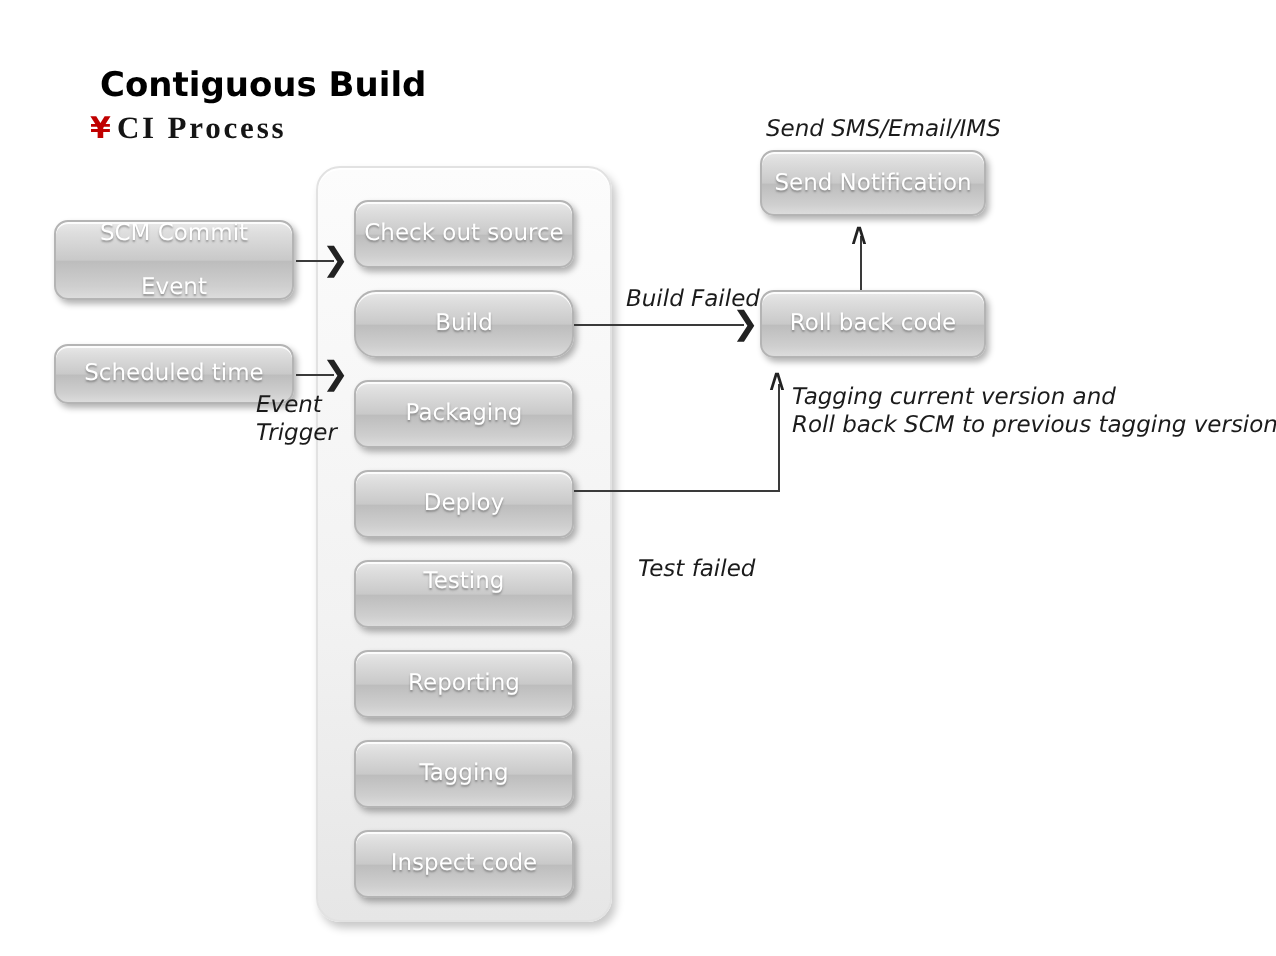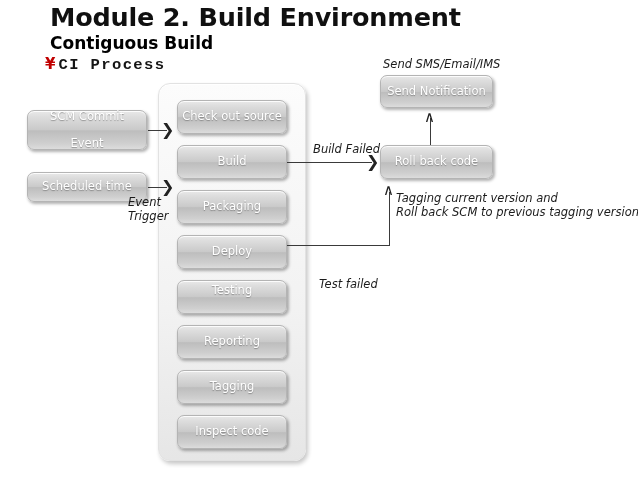--- a/index.html
+++ b/index.html
@@ -50,21 +50,21 @@
   }
   .bullet-mark {
     font-family: "DejaVu Sans", "Liberation Sans", sans-serif;
     font-size: 15px;
     font-weight: bold;
     color: #c00000;
     margin-right: 3px;
     line-height: 1;
   }
   .bullet-text {
-    font-family: Liberation Mono, monospace;
+    font-family: Liberation Serif, serif;
     font-size: 15.5px;
     font-weight: bold;
     color: #151515;
     letter-spacing: 1.4px;
   }
 
   
   .gbox {
     position: absolute;
     border-radius: 7px;
@@ -135,21 +135,20 @@
     color: #1b1b1b;
     white-space: nowrap;
     font-style: italic;
   }
 </style>
 </head>
 <body>
 
 <div id="slide">
 
-  <div class="title-main">Module 2. Build Environment</div>
   <div class="title-sub">Contiguous Build</div>
   <div class="bullet-row">
     <span class="bullet-mark">¥</span>
     <span class="bullet-text">CI Process</span>
   </div>
 
   <div id="pipeline-panel"></div>
 
   <div class="gbox" style="left:27px; top:110px; width:120px; height:40px;">
     <span>
@@ -159,21 +158,21 @@
   </div>
 
   <div class="gbox" style="left:27px; top:172px; width:120px; height:30px;">
     <span>Scheduled time</span>
   </div>
 
   <div class="gbox" style="left:177px; top:100px; width:110px; height:34px;">
     <span>Check out source</span>
   </div>
 
-  <div class="gbox" style="left:177px; top:145px; width:110px; height:34px;">
+  <div class="gbox" style="left:177px; top:145px; width:110px; height:34px;border-radius:11px;">
     <span>Build</span>
   </div>
 
   <div class="gbox" style="left:177px; top:235px; width:110px; height:34px;">
     <span>Deploy</span>
   </div>
 
   <div class="gbox" style="left:177px; top:190px; width:110px; height:34px;">
     <span>Packaging</span>
   </div>

